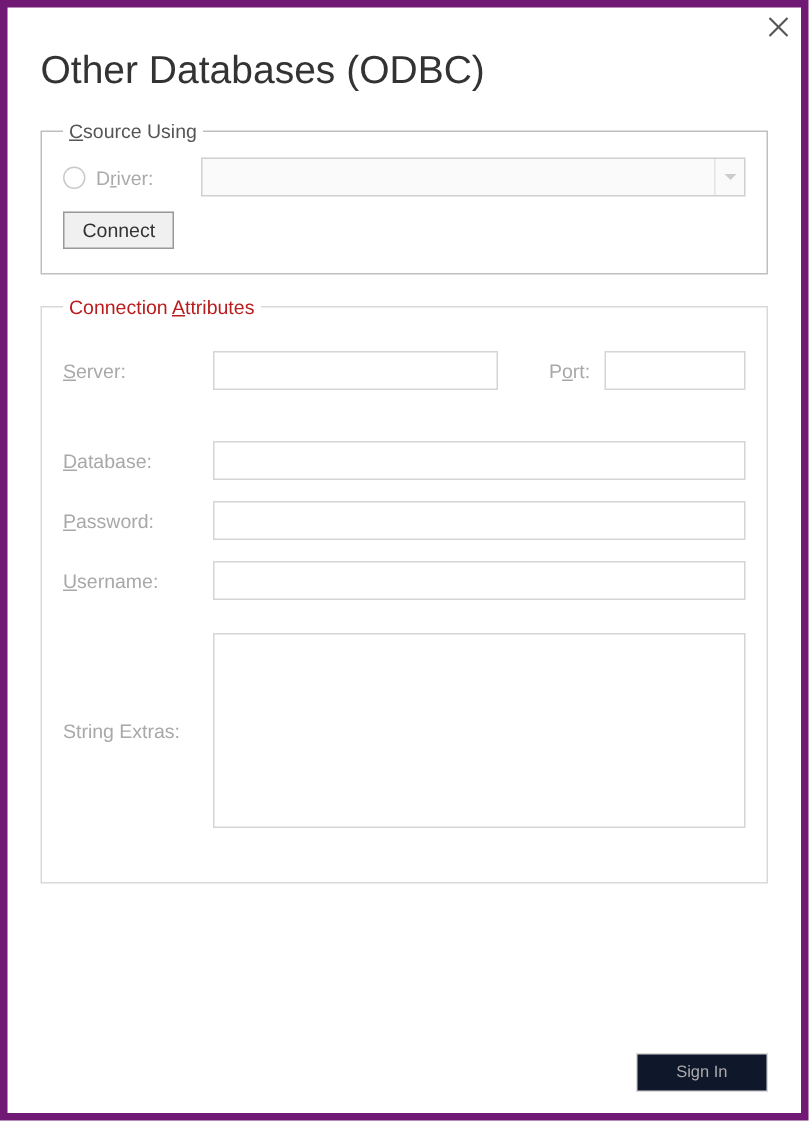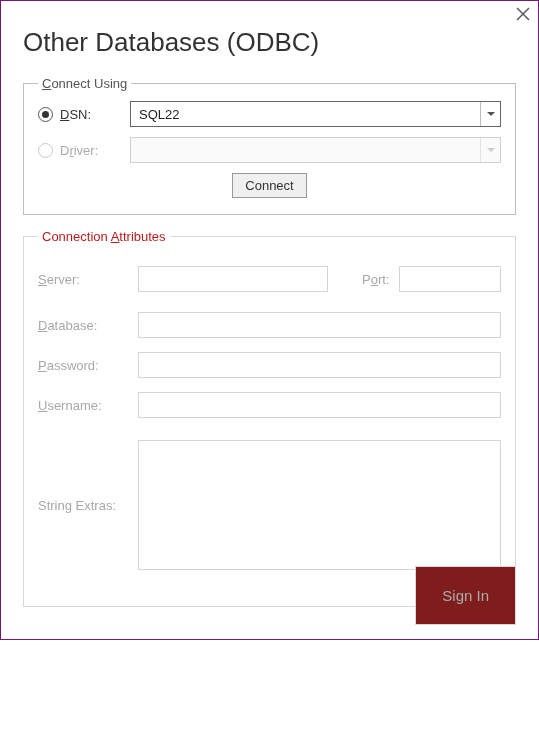--- a/index.html
+++ b/index.html
@@ -5,22 +5,22 @@
   * { box-sizing: border-box; }
   html, body { margin: 0; padding: 0; }
   body {
     font-family: "Segoe UI", Arial, sans-serif;
     font-size: 13px;
     color: #333;
     background: #fff;
   }
   .window {
     width: 539px;
-    height: 640px;
-    border: 1px solid #701a75;
+    height: 747px;
+    border: 5px solid #701a75;
     position: relative;
     background: #fff;
   }
   .close-icon {
     position: absolute;
     top: 4px;
     right: 6px;
     width: 18px;
     height: 18px;
     cursor: pointer;
@@ -119,21 +119,21 @@
   .dropdown.disabled .dropdown-caret { border-left-color: #e3e3e3; }
   .caret {
     width: 0; height: 0;
     border-left: 4px solid transparent;
     border-right: 4px solid transparent;
     border-top: 4px solid #555;
   }
   .dropdown.disabled .caret { border-top-color: #ccc; }
   .connect-row {
     display: flex;
-    justify-content: center;
+    justify-content: flex-start;
     margin-top: 6px;
   }
   .btn {
     border: 1px solid #999;
     background: #f0f0f0;
     font-size: 13px;
     color: #333;
     padding: 4px 12px;
     cursor: pointer;
   }
@@ -180,61 +180,47 @@
     font-size: 13px;
     padding: 4px 6px;
   }
   .footer {
     position: absolute;
     bottom: 14px;
     right: 22px;
   }
   .signin-btn {
     border: 1px solid #d8d8d8;
-    background: #7f1d1d;
+    background: #0f172a;
     color: #aaa;
-    font-size: 15px;
-    padding: 20px 26px;
+    font-size: 11px;
+    padding: 6px 26px;
     cursor: default;
   }
   .u { text-decoration: underline; }
 </style>
 </head>
 <body>
 
 <div class="window">
 
   <div class="close-icon">
     <svg width="18" height="18" viewBox="0 0 18 18">
       <line x1="3" y1="3" x2="15" y2="15" stroke="#555" stroke-width="1.4"></line>
       <line x1="15" y1="3" x2="3" y2="15" stroke="#555" stroke-width="1.4"></line>
     </svg>
   </div>
 
   <div class="content">
     <div class="title">Other Databases (ODBC)</div>
 
     <fieldset>
-      <legend><span class="u">C</span><span>onnect Using</span></legend>
-
-
-      <div class="row">
-        <div class="radio-wrap">
-          <div class="radio">
-              <div class="radio-dot"></div>
-            </div>
-          <span class="radio-label"><span class="u">D</span>SN:</span>
-        </div>
-        <div class="dropdown">
-          <div class="dropdown-value">SQL22</div>
-          <div class="dropdown-caret">
-              <div class="caret"></div>
-            </div>
-        </div>
-      </div>
+      <legend><span class="u">C</span><span>source Using</span></legend>
+
+
 
       <div class="row">
         <div class="radio-wrap">
           <div class="radio disabled"></div>
           <span class="radio-label disabled">D<span class="u">r</span>iver:</span>
         </div>
         <div class="dropdown disabled">
           <div class="dropdown-value"></div>
           <div class="dropdown-caret">
               <div class="caret"></div>
@@ -250,21 +236,21 @@
     <fieldset class="disabled">
       <legend>Connection <span class="u">A</span>ttributes</legend>
 
       <div class="attr-row" style="margin-top:12px;">
         <div class="attr-label"><span class="u">S</span>erver:</div>
         <input class="attr-input server-input" type="text" disabled="" value="" style="">
         <div class="port-label">P<span class="u">o</span>rt:</div>
         <input class="attr-input port-input" type="text" disabled="" value="" style="">
       </div>
 
-      <div class="attr-row" style="margin-top:20px;">
+      <div class="attr-row" style="margin-top:34px;">
         <div class="attr-label"><span class="u">D</span>atabase:</div>
         <input class="attr-input" type="text" disabled="" value="" style="">
       </div>
 
       <div class="attr-row">
         <div class="attr-label"><span class="u">P</span>assword:</div>
         <input class="attr-input" type="password" disabled="" value="" style="">
       </div>
 
       <div class="attr-row">

